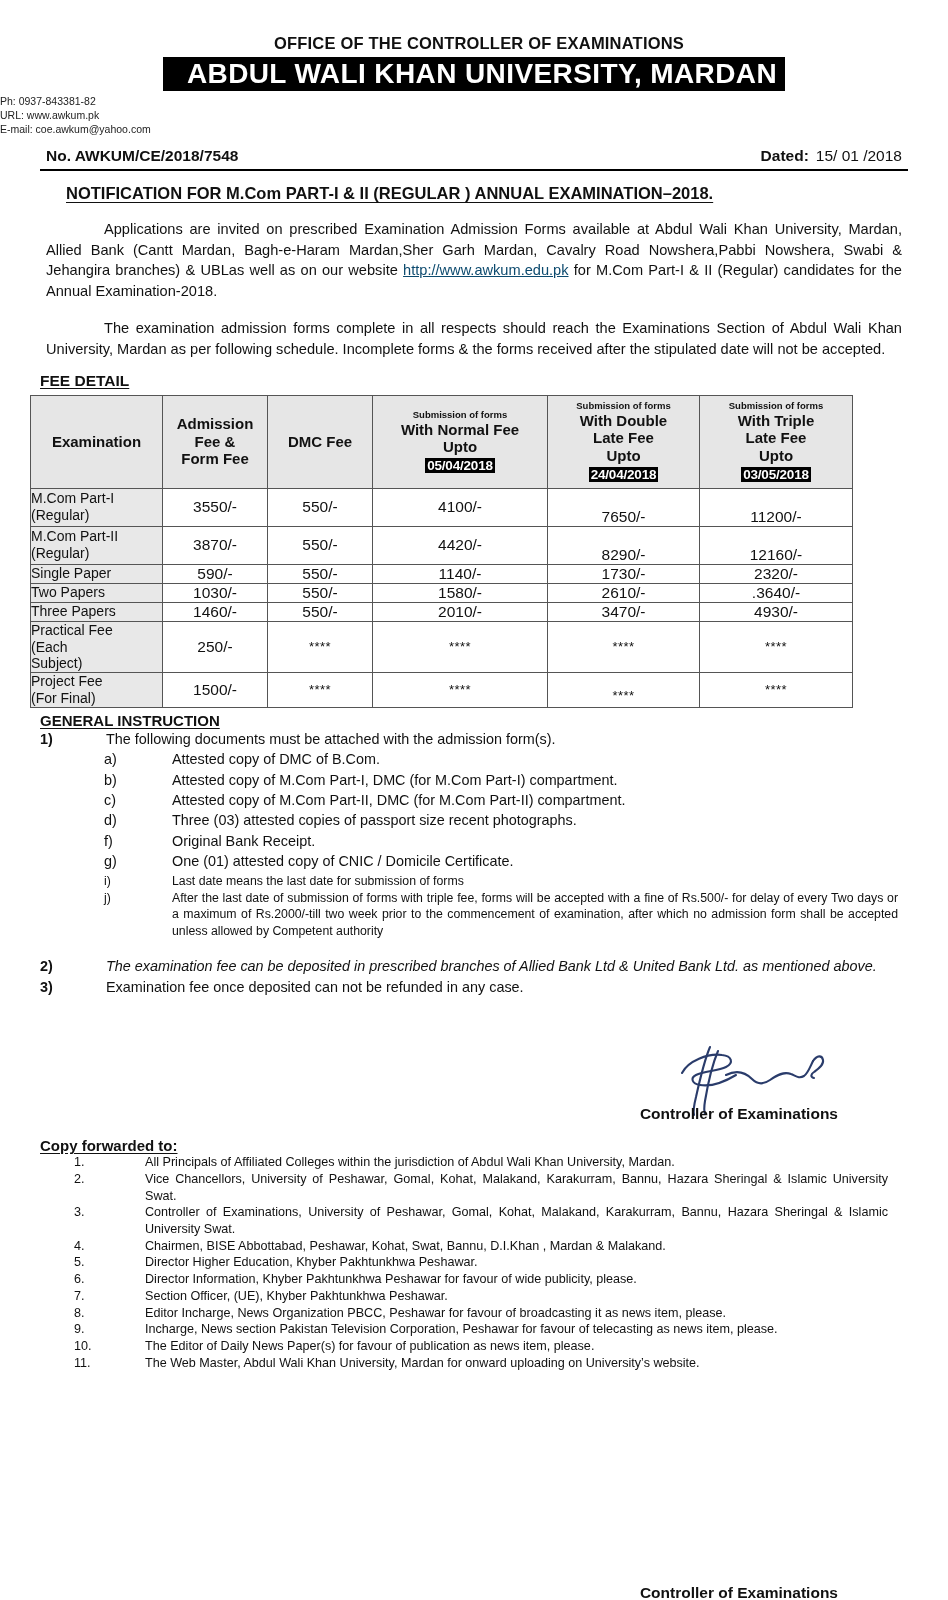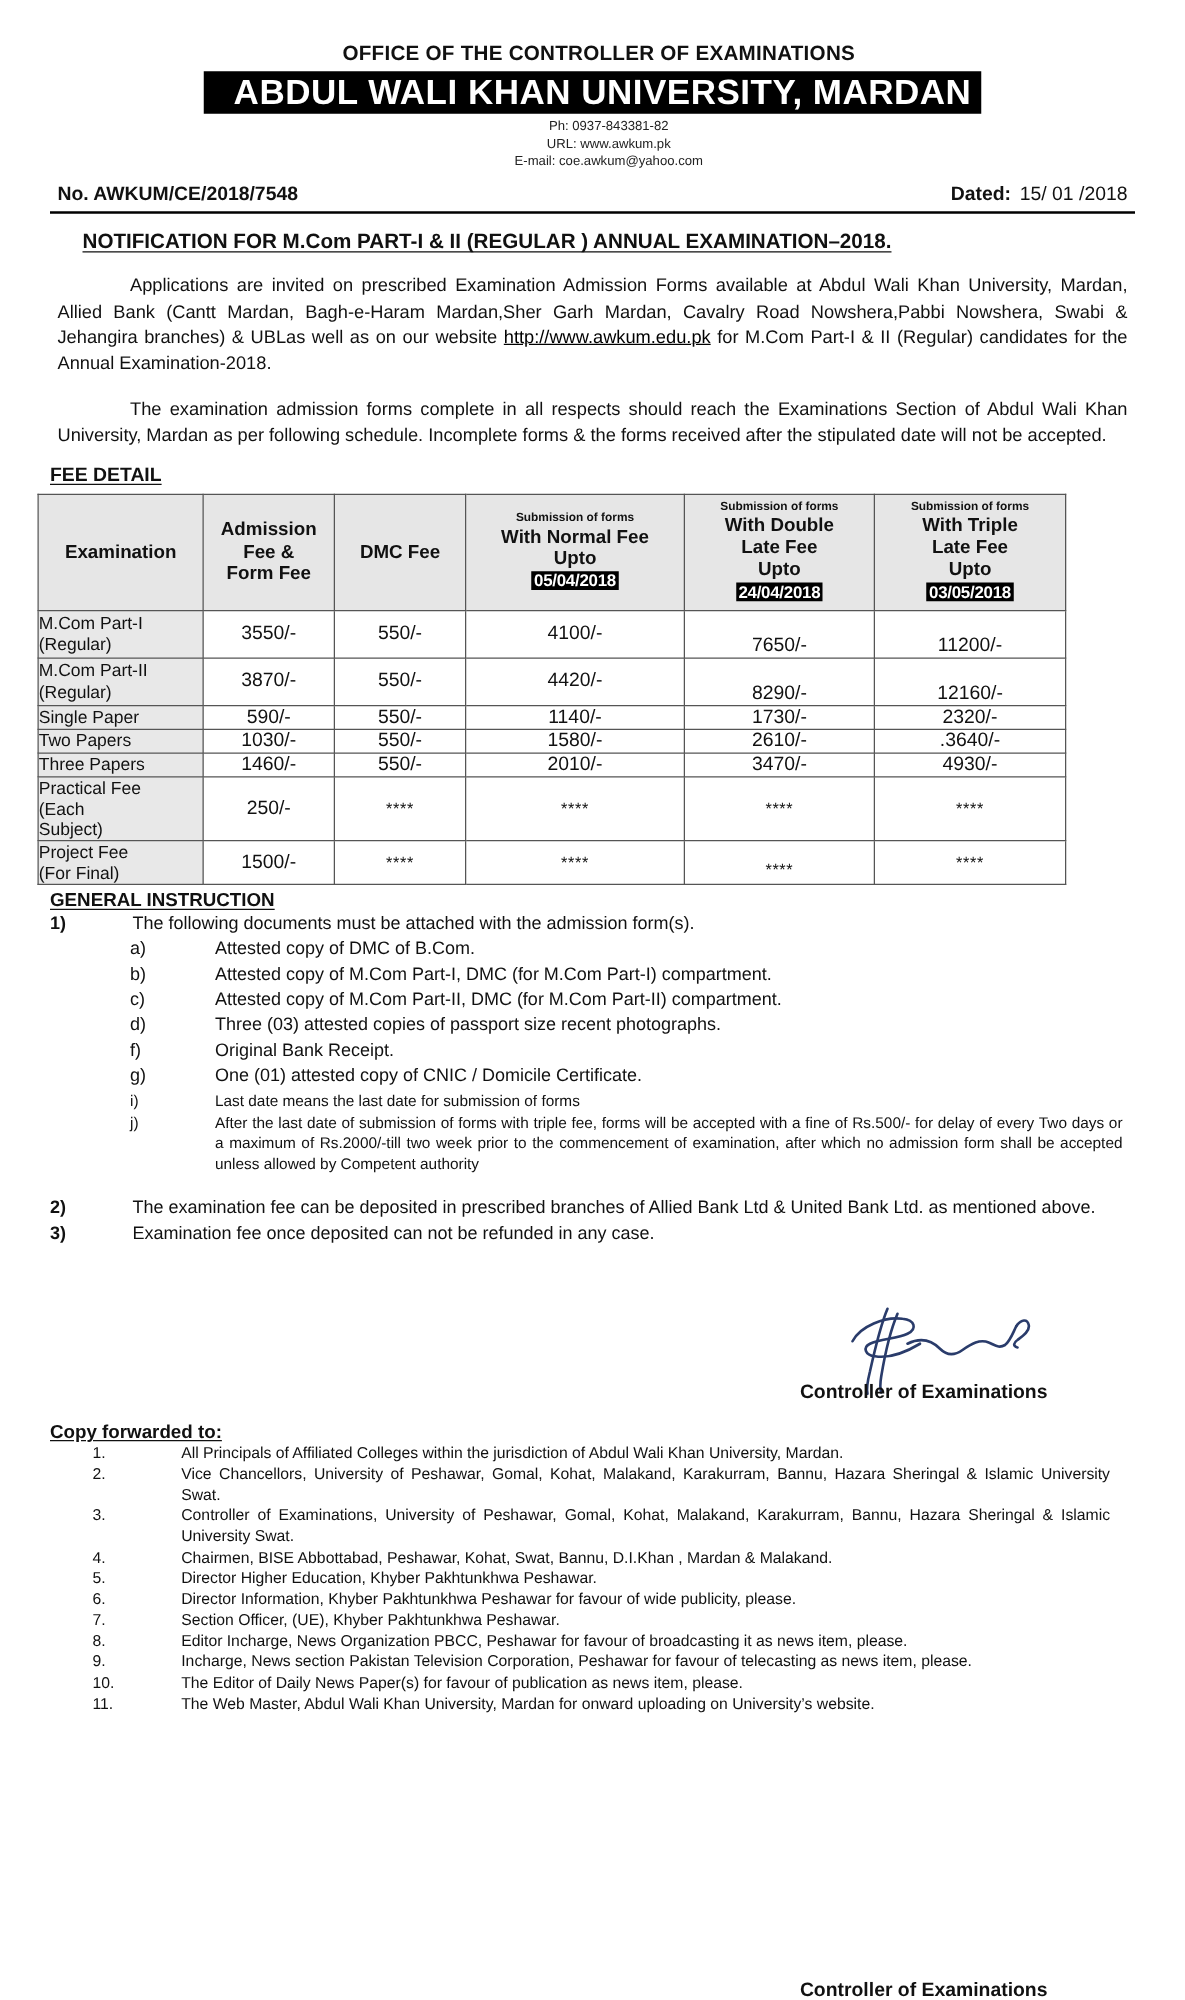--- a/index.html
+++ b/index.html
@@ -35,26 +35,24 @@
     background: #000000;
     color: #ffffff;
     font-weight: bold;
     font-size: 28px;
     letter-spacing: .4px;
     padding: 2px 8px 3px 24px;
     line-height: 1.05;
     white-space: nowrap;
   }
   .hdr-contact {
-    text-align: center;
     font-size: 10.5px;
     line-height: 1.32;
     margin-top: 4px;
     color: #222;
-    padding-left: 26px;
   }
 
   .numrow {
     display: flex;
     justify-content: space-between;
     align-items: baseline;
     margin: 10px 46px 0 46px;
     font-size: 15.5px;
     font-weight: bold;
     gap: 16px;
@@ -76,21 +74,21 @@
 
   
   .para {
     margin: 16px 46px 0 46px;
     font-size: 14.6px;
     line-height: 1.42;
     text-align: justify;
     text-indent: 58px;
   }
   .para a.link {
-    color: #000000;
+    color: #0c4a6e;
     text-decoration: underline;
   }
   .fee-detail {
     margin: 13px 0 0 40px;
     font-weight: bold;
     font-size: 15.5px;
     text-decoration: underline;
     text-underline-offset: 2px;
   }
 
@@ -152,21 +150,21 @@
   .inst-row .mark { font-weight: bold; width: 66px; flex: 0 0 66px; }
   .inst-row .body { flex: 1; }
   .sub-row { display: flex; margin: 1px 46px 0 104px; font-size: 14.4px; line-height: 1.35; }
   .sub-row .mark { width: 68px; flex: 0 0 68px; }
   .sub-row .body { flex: 1; }
   .sub-row.small { font-size: 12.3px; line-height: 1.33; margin-left: 104px; }
   .sub-row.small .mark { width: 68px; flex: 0 0 68px; }
   .sub-row.small .body { text-align: justify; padding-right: 4px; }
   .inst-row.gap { margin-top: 18px; }
   .inst-row .body.bold { font-weight: normal; }
-  .inst-row .body.justify { text-align: justify; }
+  .inst-row .body.justify { text-align: justify; font-style: italic; }
 
   
   .sig-block {
     margin-top: 26px;
     position: relative;
     height: 100px;
   }
   .sig-svg { position: absolute; left: 660px; top: 8px; }
   .ctrl-line {
     text-align: right;

